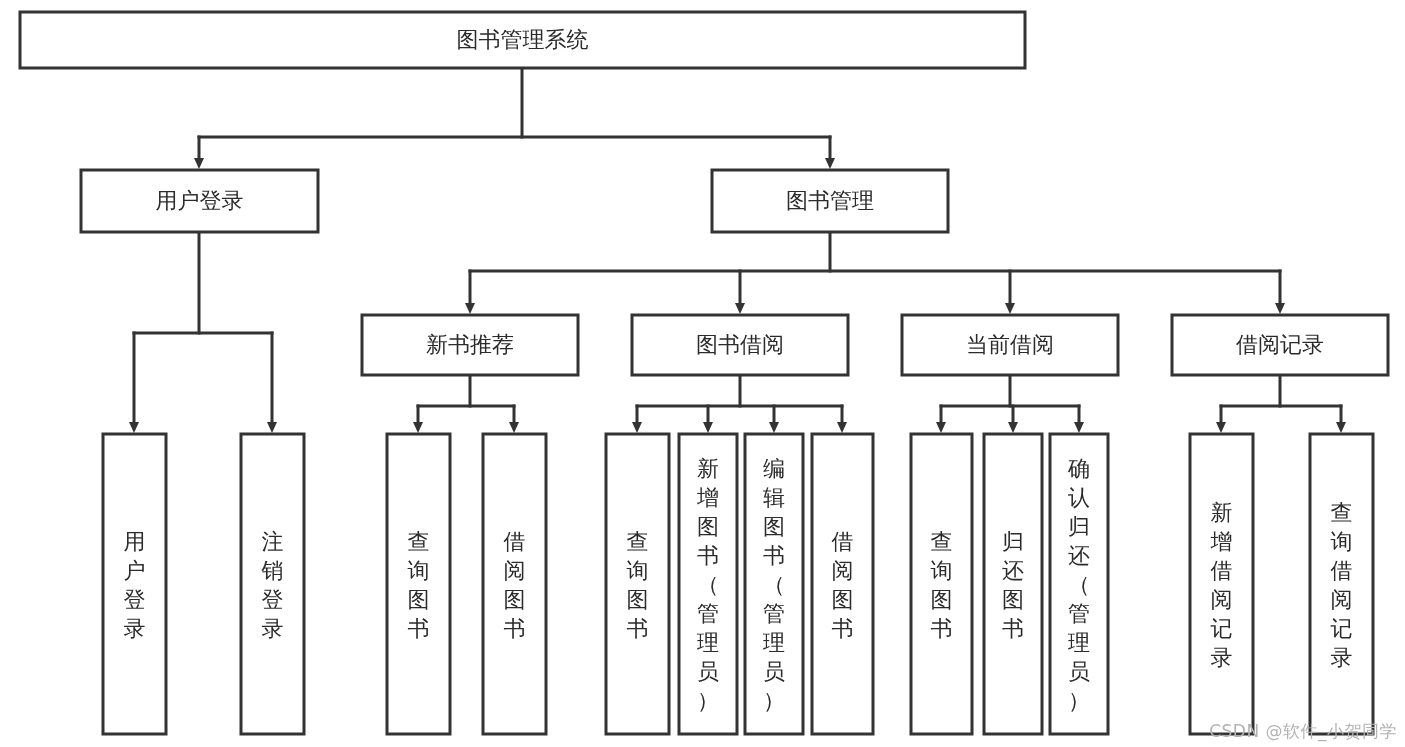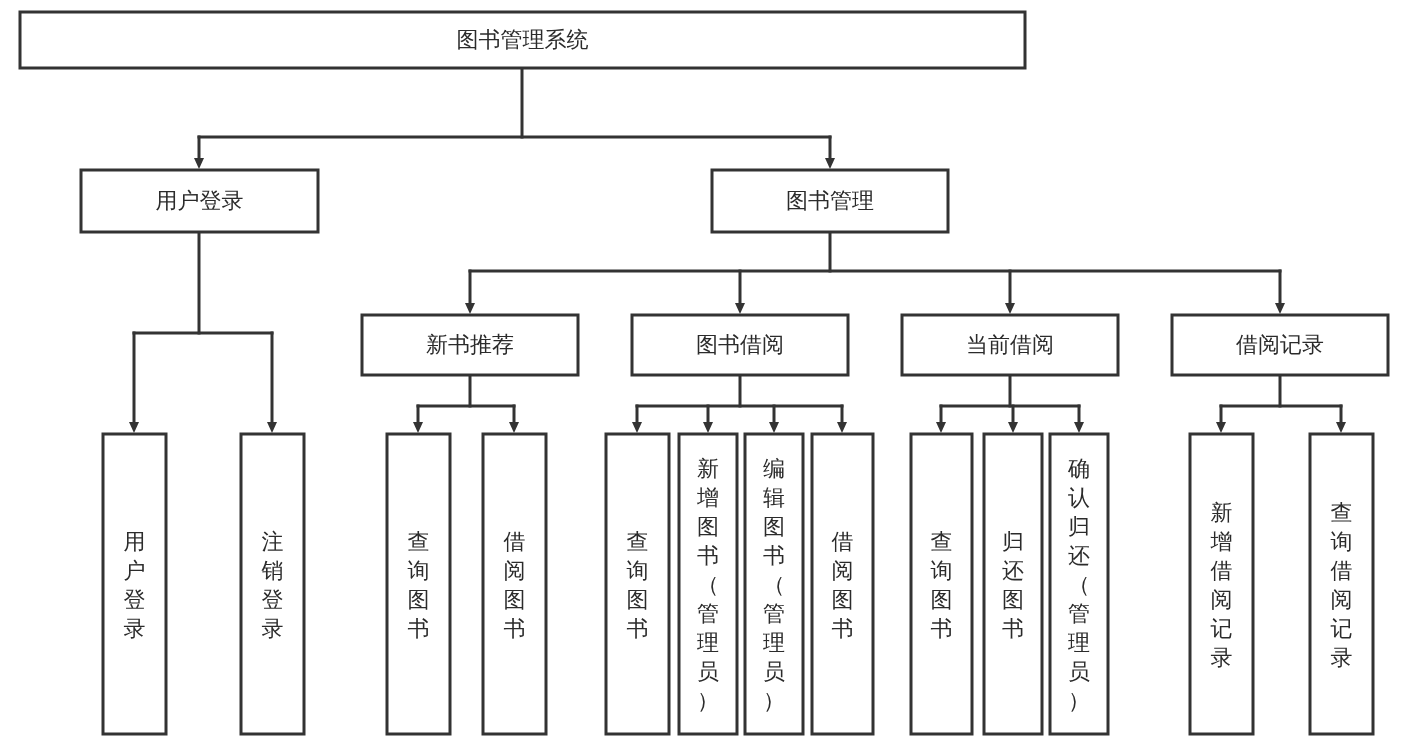--- a/index.html
+++ b/index.html
@@ -199,13 +199,14 @@
         <g>
           <rect class="node-rect" x="1190" y="434" width="63" height="300"></rect>
           <text class="node-label-vert" x="1221.5" y="519.62"><tspan x="1221.5" dy="0">新</tspan><tspan x="1221.5" dy="29">增</tspan><tspan x="1221.5" dy="29">借</tspan><tspan x="1221.5" dy="29">阅</tspan><tspan x="1221.5" dy="29">记</tspan><tspan x="1221.5" dy="29">录</tspan></text>
         </g>
         <g>
           <rect class="node-rect" x="1310" y="434" width="63" height="300"></rect>
           <text class="node-label-vert" x="1341.5" y="519.62"><tspan x="1341.5" dy="0">查</tspan><tspan x="1341.5" dy="29">询</tspan><tspan x="1341.5" dy="29">借</tspan><tspan x="1341.5" dy="29">阅</tspan><tspan x="1341.5" dy="29">记</tspan><tspan x="1341.5" dy="29">录</tspan></text>
         </g>
       </g>
   </svg>
+  <div class="watermark">CSDN @软件_小贺同学</div>
 </div>
 
 </body></html>

